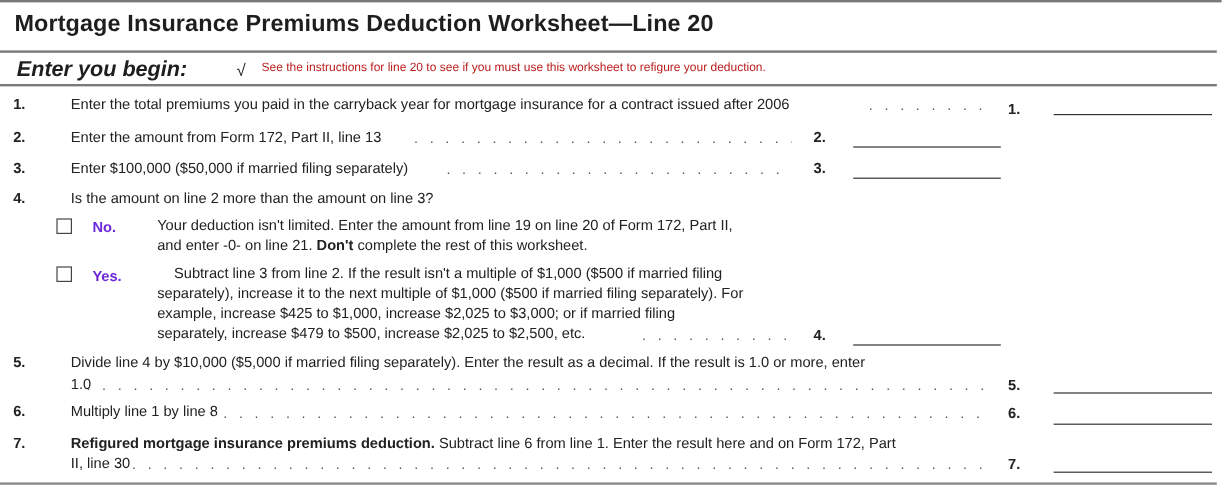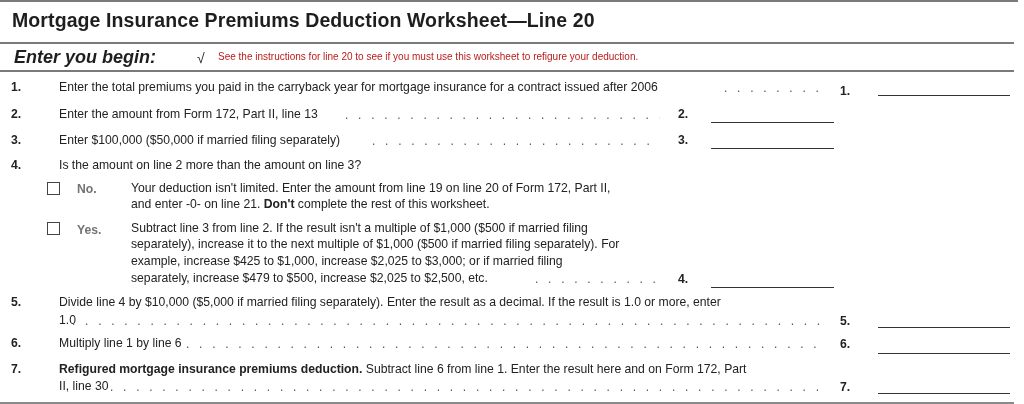--- a/index.html
+++ b/index.html
@@ -27,21 +27,21 @@
     position: absolute; font-size: 12px; color: #555; letter-spacing: 3.2px;
     white-space: nowrap; overflow: hidden;
   }
   .lnum { position: absolute; font-size: 12.2px; font-weight: bold; color: #222; }
   .field {
     position: absolute; height: 1px; border-bottom: 1px solid #333; background: transparent;
   }
   .cb {
     position: absolute; width: 11px; height: 11px; border: 1px solid #444; background: #fff;
   }
-  .cblabel { position: absolute; font-size: 12.2px; font-weight: bold; color: #737373; padding-left: 14px; }
+  .cblabel { position: absolute; font-size: 12.2px; font-weight: bold; color: #6d28d9; padding-left: 14px; }
   .botline { position: absolute; left: 0; top: 402px; width: 1014px; height: 2px; background: #8a8a8a; }
 </style>
 </head>
 <body>
 
 <div class="topline"></div>
 <div class="title">Mortgage Insurance Premiums Deduction Worksheet—Line 20</div>
 
 <div class="rule" style="top:42px;"></div>
 <div class="byb">Enter you begin:</div>
@@ -77,41 +77,41 @@
   <div class="num" style="top:158px;">4.</div>
   <div class="txt" style="left:47px; top:158px;">Is the amount on line 2 more than the amount on line 3?</div>
 
   <div class="cb" style="left:47px; top:182px;"></div>
   <div class="cblabel" style="left:63px; top:182px;">No.</div>
   <div class="txt" style="left:119px; top:181px;">Your deduction isn't limited. Enter the amount from line 19 on line 20 of Form 172, Part II,</div>
   <div class="txt" style="left:119px; top:197px;"><span>and enter -0- on line 21.</span> <b>Don't</b> <span>complete the rest of this worksheet.</span></div>
 
   <div class="cb" style="left:47px; top:222px;"></div>
   <div class="cblabel" style="left:63px; top:223px;">Yes.</div>
-  <div class="txt" style="left:119px; top:221px;text-align:center;">Subtract line 3 from line 2. If the result isn't a multiple of $1,000 ($500 if married filing</div>
+  <div class="txt" style="left:133px; top:221px;text-align:center;">Subtract line 3 from line 2. If the result isn't a multiple of $1,000 ($500 if married filing</div>
   <div class="txt" style="left:119px; top:237px;">separately), increase it to the next multiple of $1,000 ($500 if married filing separately). For</div>
   <div class="txt" style="left:119px; top:254px;">example, increase $425 to $1,000, increase $2,025 to $3,000; or if married filing</div>
   <div class="txt" style="left:119px; top:271px;">separately, increase $479 to $500, increase $2,025 to $2,500, etc.</div>
   <div class="dots" style="left:535px; top:272px; width:130px;">. . . . . . . . . . . . . . . .</div>
   <div class="lnum" style="left:678px; top:272px;">4.</div>
   <div class="field" style="left:711px; top:286px; width:123px;"></div>
 </div>
 
 <div>
   <div class="num" style="top:295px;">5.</div>
   <div class="txt" style="left:47px; top:295px;">Divide line 4 by $10,000 ($5,000 if married filing separately). Enter the result as a decimal. If the result is 1.0 or more, enter</div>
   <div class="txt" style="left:47px; top:313px;">1.0</div>
   <div class="dots" style="left:72px; top:314px; width:752px;">. . . . . . . . . . . . . . . . . . . . . . . . . . . . . . . . . . . . . . . . . . . . . . . . . . . . . . . . . . . . . . . . . . . . . . . . . . . . . . . . . . . . . . . .</div>
   <div class="lnum" style="left:840px; top:314px;">5.</div>
   <div class="field" style="left:878px; top:326px; width:132px;"></div>
 </div>
 
 <div>
   <div class="num" style="top:336px;">6.</div>
-  <div class="txt" style="left:47px; top:336px;">Multiply line 1 by line 6</div>
+  <div class="txt" style="left:47px; top:336px;">Multiply line 1 by line 8</div>
   <div class="dots" style="left:186px; top:337px; width:638px;">. . . . . . . . . . . . . . . . . . . . . . . . . . . . . . . . . . . . . . . . . . . . . . . . . . . . . . . . . . . . . . . . . . . . . . . . . . . . . . . . . . . . .</div>
   <div class="lnum" style="left:840px; top:337px;">6.</div>
   <div class="field" style="left:878px; top:352px; width:132px;"></div>
 </div>
 
 <div>
   <div class="num" style="top:362px;">7.</div>
   <div class="txt" style="left:47px; top:362px;"><b>Refigured mortgage insurance premiums deduction.</b> <span>Subtract line 6 from line 1. Enter the result here and on Form 172, Part</span></div>
   <div class="txt" style="left:47px; top:379px;">II, line 30</div>
   <div class="dots" style="left:110px; top:380px; width:714px;">. . . . . . . . . . . . . . . . . . . . . . . . . . . . . . . . . . . . . . . . . . . . . . . . . . . . . . . . . . . . . . . . . . . . . . . . . . . . . . . . . . . . .</div>

